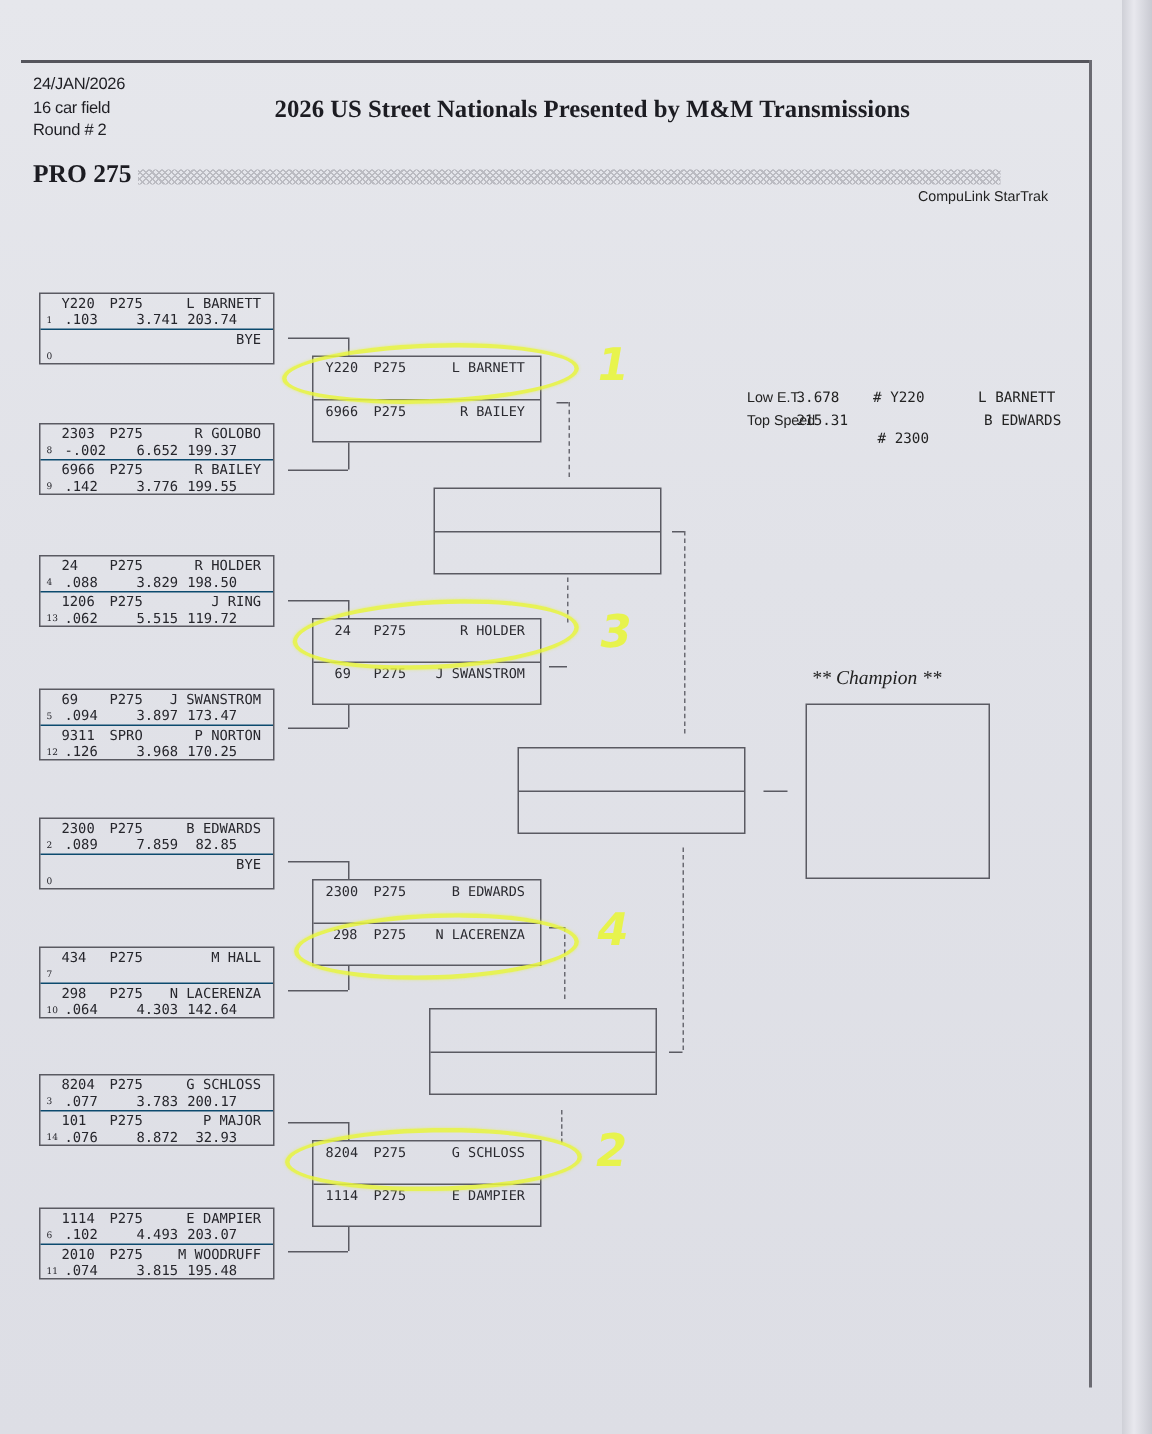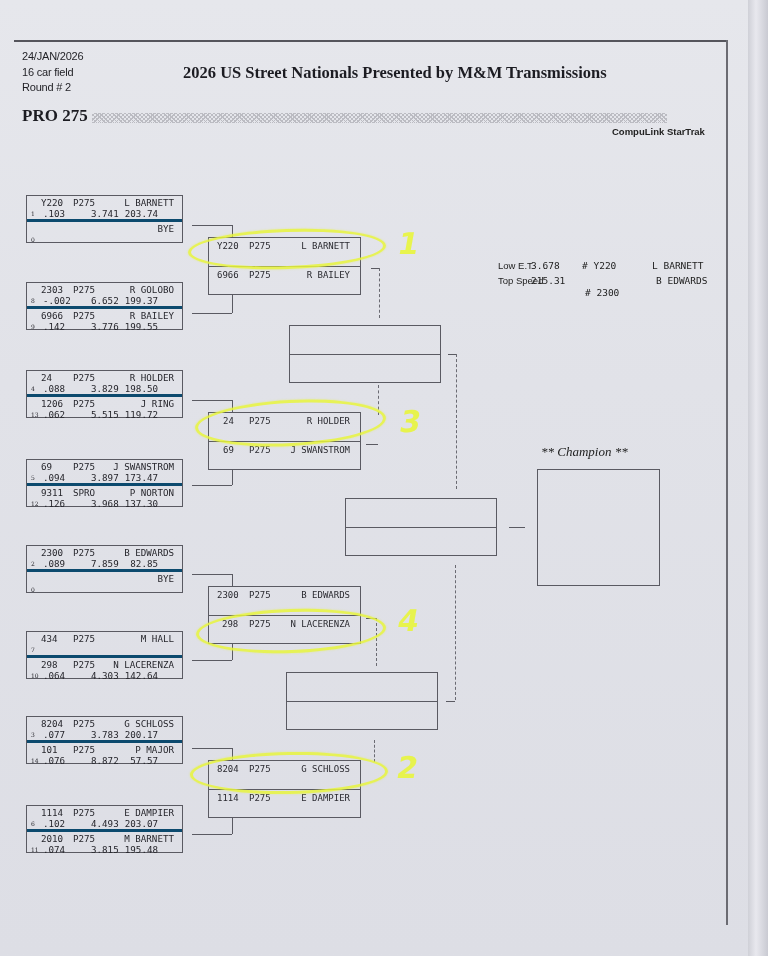--- a/index.html
+++ b/index.html
@@ -33,31 +33,31 @@
     font-family:"Liberation Serif", serif; font-weight:bold; font-size:17px; color:#1c1c22;
   }
   .hatch {
     position:absolute; left:92px; top:113px; width:575px; height:10px;
     background-image:repeating-linear-gradient(45deg,#9a9aa2 0 1px,transparent 1px 3px),
                      repeating-linear-gradient(-45deg,#9a9aa2 0 1px,transparent 1px 3px);
     opacity:0.55;
   }
   .startrak {
     position:absolute; left:612px; top:126px;
-    font-family:"Liberation Sans", sans-serif; font-size:9.5px; color:#222;font-weight:bold;
+    font-family:"Liberation Sans", sans-serif; font-size:9.5px; color:#222;
   }
 
   
   .pair {
     position:absolute; left:26px; width:157px; height:48px;
     border:1px solid #5a5a62; box-sizing:border-box;
     font-size:9.2px; color:#26262c;
   }
   .lane { position:relative; height:23px; }
-  .lane + .lane { border-top:3px solid #0c4a6e; }
+  .lane + .lane { border-top:1px solid #0c4a6e; }
   .lane .l1 { position:absolute; top:1px; left:0; right:0; height:11px; }
   .lane .l2 { position:absolute; top:12px; left:0; right:0; height:11px; }
   .num { position:absolute; left:14px; }
   .cls { position:absolute; left:46px; }
   .name { position:absolute; right:8px; }
   .seed { position:absolute; left:4px; top:2px; font-size:6px; font-family:"DejaVu Serif", serif; }
   .rt { position:absolute; left:16px; }
   .et { position:absolute; left:64px; }
   .mph { position:absolute; right:24px; }
 
@@ -232,21 +232,21 @@
   <div class="lane">
     <div class="l1">
         <span class="num">9311</span>
         <span class="cls">SPRO</span>
         <span class="name">P NORTON</span>
       </div>
     <div class="l2">
         <span class="seed">12</span>
         <span class="rt">.126</span>
         <span class="et">3.968</span>
-        <span class="mph">137.30</span>
+        <span class="mph">170.25</span>
       </div>
   </div>
 </div>
 
 <div class="pair" style="top:545px">
   <div class="lane">
     <div class="l1">
         <span class="num">2300</span>
         <span class="cls">P275</span>
         <span class="name">B EDWARDS</span>
@@ -319,21 +319,21 @@
   <div class="lane">
     <div class="l1">
         <span class="num">101</span>
         <span class="cls">P275</span>
         <span class="name">P MAJOR</span>
       </div>
     <div class="l2">
         <span class="seed">14</span>
         <span class="rt">.076</span>
         <span class="et">8.872</span>
-        <span class="mph">57.57</span>
+        <span class="mph">32.93</span>
       </div>
   </div>
 </div>
 
 <div class="pair" style="top:805px">
   <div class="lane">
     <div class="l1">
         <span class="num">1114</span>
         <span class="cls">P275</span>
         <span class="name">E DAMPIER</span>
@@ -342,21 +342,21 @@
         <span class="seed">6</span>
         <span class="rt">.102</span>
         <span class="et">4.493</span>
         <span class="mph">203.07</span>
       </div>
   </div>
   <div class="lane">
     <div class="l1">
         <span class="num">2010</span>
         <span class="cls">P275</span>
-        <span class="name">M BARNETT</span>
+        <span class="name">M WOODRUFF</span>
       </div>
     <div class="l2">
         <span class="seed">11</span>
         <span class="rt">.074</span>
         <span class="et">3.815</span>
         <span class="mph">195.48</span>
       </div>
   </div>
 </div>
 

